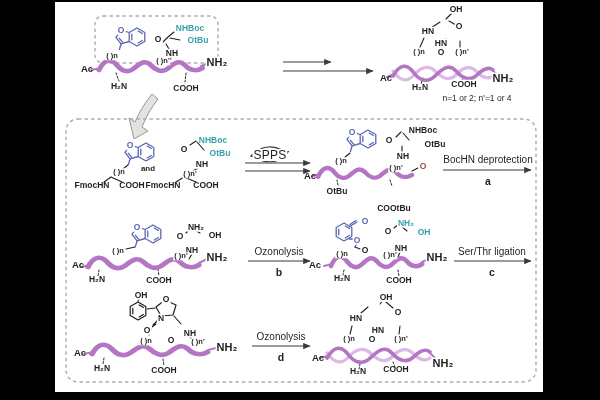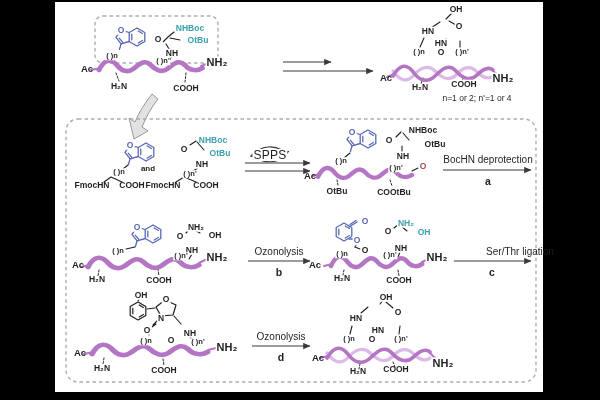--- a/index.html
+++ b/index.html
@@ -198,21 +198,21 @@
     <span class="lab aryl bg" style="left:352px;top:132px">O</span>
     <span class="lab" style="left:423px;top:130px">NHBoc</span>
     <span class="lab bg" style="left:389px;top:140px">O</span>
     <span class="lab" style="left:435px;top:144px">OtBu</span>
     <span class="lab bg" style="left:403px;top:156px">NH</span>
     <span class="lab small bg" style="left:341px;top:161px">( )n</span>
     <span class="lab small bg" style="left:396px;top:168px">( )n'</span>
     <span class="lab ac" style="left:310px;top:176px">Ac</span>
     <span class="lab resin bg" style="left:423px;top:166px">O</span>
     <span class="lab" style="left:337px;top:191px">OtBu</span>
-    <span class="lab" style="left:394px;top:192px">COOtBu</span>
+    <span class="lab" style="left:394px;top:208px">COOtBu</span>
   </div>
 
   <div>
     <span class="lab step" style="left:488px;top:160px">BocHN deprotection</span>
     <span class="lab letter" style="left:488px;top:181px">a</span>
   </div>
 
   <div>
     <span class="lab aryl bg" style="left:137px;top:227px">O</span>
     <span class="lab bg" style="left:196px;top:227px">NH₂</span>
@@ -242,21 +242,21 @@
     <span class="lab bg" style="left:388px;top:231px">O</span>
     <span class="lab bg" style="left:401px;top:248px">NH</span>
     <span class="lab small bg" style="left:390px;top:255px">( )n'</span>
     <span class="lab ac" style="left:315px;top:265px">Ac</span>
     <span class="lab big bg" style="left:437px;top:257px">NH₂</span>
     <span class="lab" style="left:342px;top:278px">H₂N</span>
     <span class="lab" style="left:399px;top:280px">COOH</span>
   </div>
 
   <div>
-    <span class="lab step" style="left:520px;top:252px">Ser/Thr ligation</span>
+    <span class="lab step" style="left:492px;top:252px">Ser/Thr ligation</span>
     <span class="lab letter" style="left:492px;top:272px">c</span>
   </div>
 
   <div>
     <span class="lab bg" style="left:141px;top:295px">OH</span>
     <span class="lab bg" style="left:166px;top:299px">O</span>
     <span class="lab bg" style="left:161px;top:318px">N</span>
     <span class="lab bg" style="left:147px;top:330px">O</span>
     <span class="lab bg" style="left:190px;top:333px">NH</span>
     <span class="lab bg" style="left:171px;top:340px">O</span>

